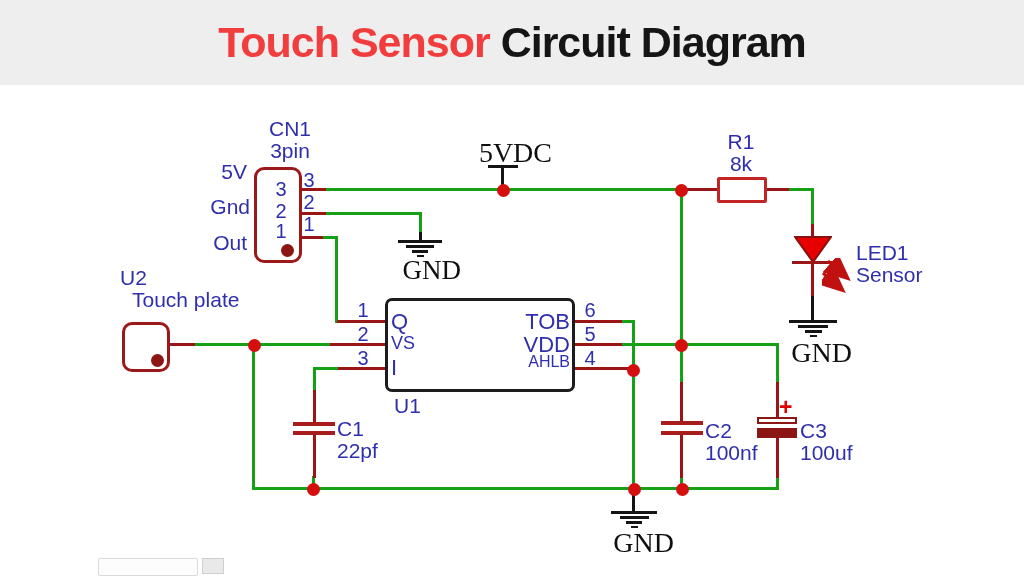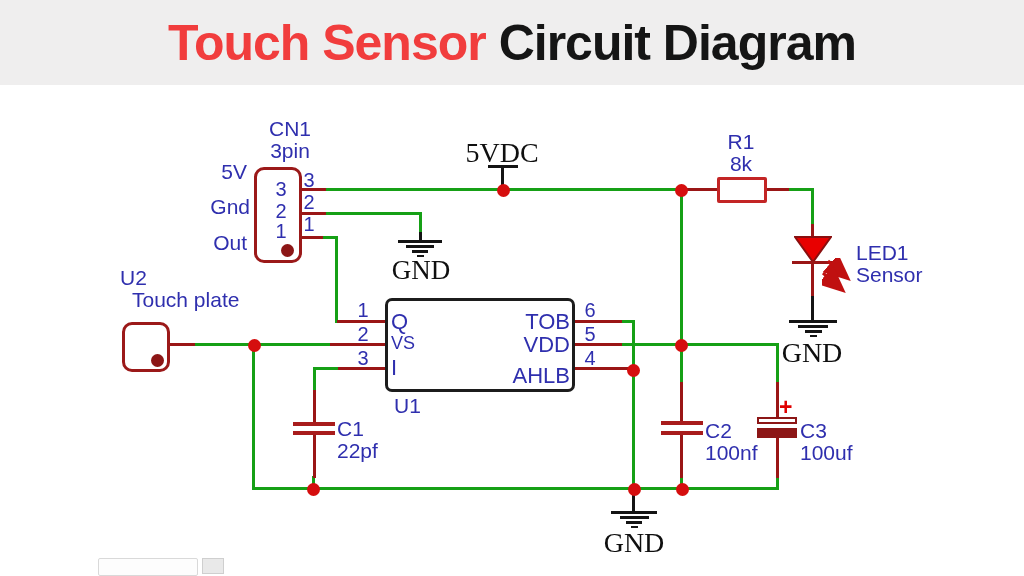--- a/index.html
+++ b/index.html
@@ -1,33 +1,33 @@
 <!DOCTYPE html>
 <html><head>
 <meta charset="utf-8">
 <style>
   html,body{margin:0;padding:0;background:#fff;}
   #stage{position:relative;width:1024px;height:576px;background:#ffffff;overflow:hidden;
          font-family:"Liberation Sans",sans-serif;}
   
   #band{position:absolute;left:0;top:0;width:1024px;height:85px;background:#efeeee;
         display:flex;align-items:center;justify-content:center;}
-  #band .t{font-size:50px;font-weight:800;letter-spacing:-1px;line-height:1;white-space:pre;}
+  #band .t{font-size:43px;font-weight:800;letter-spacing:-1px;line-height:1;white-space:pre;}
   .t-red{color:#f13d3d;}
   .t-blk{color:#151515;}
   
   .wire{position:absolute;background:#16a016;}
   .stub{position:absolute;background:#9a1616;}
   .blk{position:absolute;background:#141414;}
   .dot{position:absolute;width:13px;height:13px;border-radius:50%;background:#d50e0e;}
   .mdot{position:absolute;width:13px;height:13px;border-radius:50%;background:#8c1616;}
   .lbl{position:absolute;color:#2f2fae;font-size:21px;line-height:1.02;}
   .lbl.sm{font-size:20px;}
   .serif{position:absolute;color:#0f0f0f;font-family:"Liberation Serif",serif;font-size:27px;
-         line-height:1;text-align:center;}
+         line-height:1;text-align:right;}
   .cbox{position:absolute;background:#fff;box-sizing:border-box;}
   .gnd{position:absolute;display:flex;flex-direction:column;align-items:center;gap:2px;}
   .gnd i{display:block;background:#141414;}
   .ctr{text-align:center;}
   .rt{text-align:right;}
   .plate{position:absolute;background:#a81c1c;}
 </style>
 </head>
 <body>
 
@@ -171,21 +171,21 @@
   <div class="lbl" style="left:856px;top:264px">Sensor</div>
 
   <div class="lbl" style="left:120px;top:267px">U2</div>
   <div class="lbl" style="left:132px;top:289px">Touch plate</div>
 
   <div class="lbl" style="left:391px;top:311px;font-size:22px">Q</div>
   <div class="lbl" style="left:391px;top:334px;font-size:18px">VS</div>
   <div class="lbl" style="left:391px;top:357px;font-size:22px">I</div>
   <div class="lbl rt" style="left:490px;top:311px;width:80px;font-size:22px">TOB</div>
   <div class="lbl rt" style="left:490px;top:334px;width:80px;font-size:22px">VDD</div>
-  <div class="lbl rt" style="left:490px;top:365px;width:80px;font-size:22px">AHLB</div>
+  <div class="lbl rt" style="left:490px;top:354px;width:80px;font-size:16px">AHLB</div>
   <div class="lbl sm ctr" style="left:352px;top:300px;width:22px">1</div>
   <div class="lbl sm ctr" style="left:352px;top:324px;width:22px">2</div>
   <div class="lbl sm ctr" style="left:352px;top:348px;width:22px">3</div>
   <div class="lbl sm ctr" style="left:579px;top:300px;width:22px">6</div>
   <div class="lbl sm ctr" style="left:579px;top:324px;width:22px">5</div>
   <div class="lbl sm ctr" style="left:579px;top:348px;width:22px">4</div>
   <div class="lbl" style="left:394px;top:395px">U1</div>
 
   <div class="lbl" style="left:337px;top:418px">C1</div>
   <div class="lbl" style="left:337px;top:440px">22pf</div>

